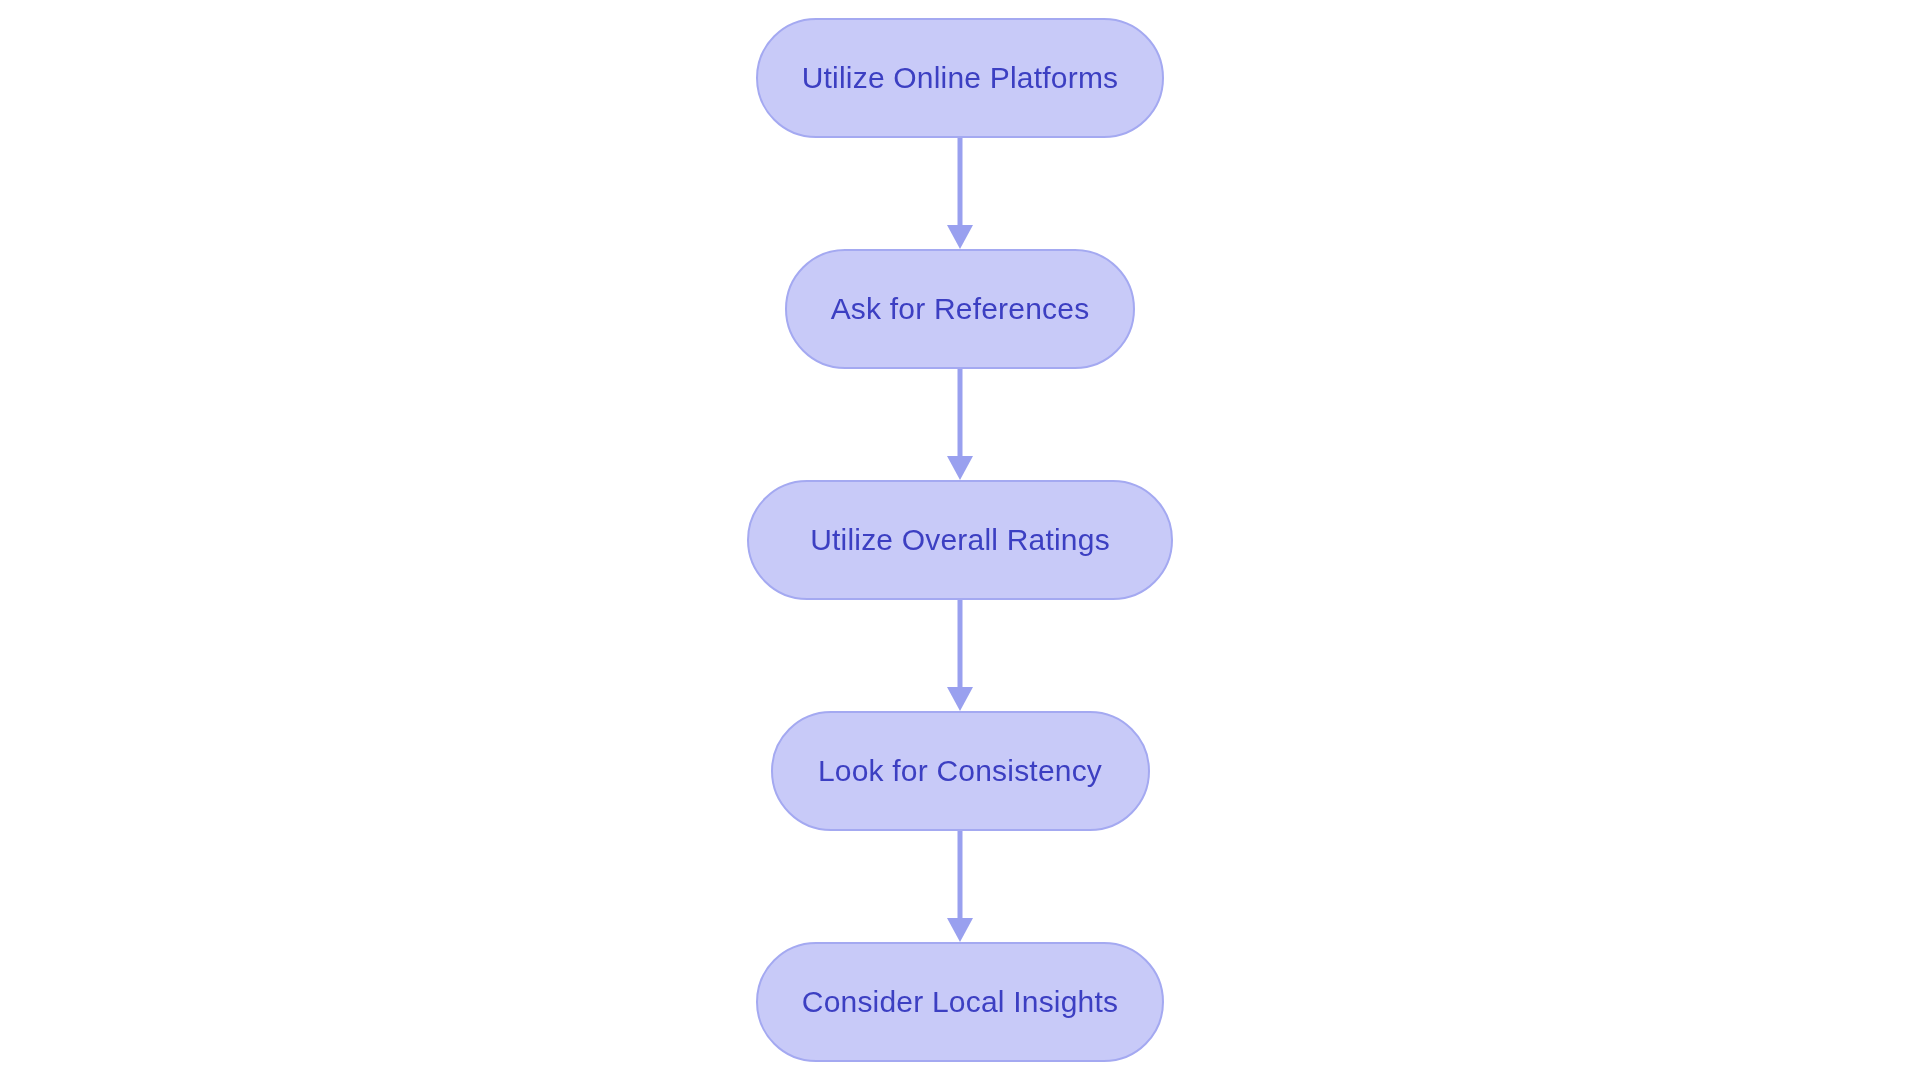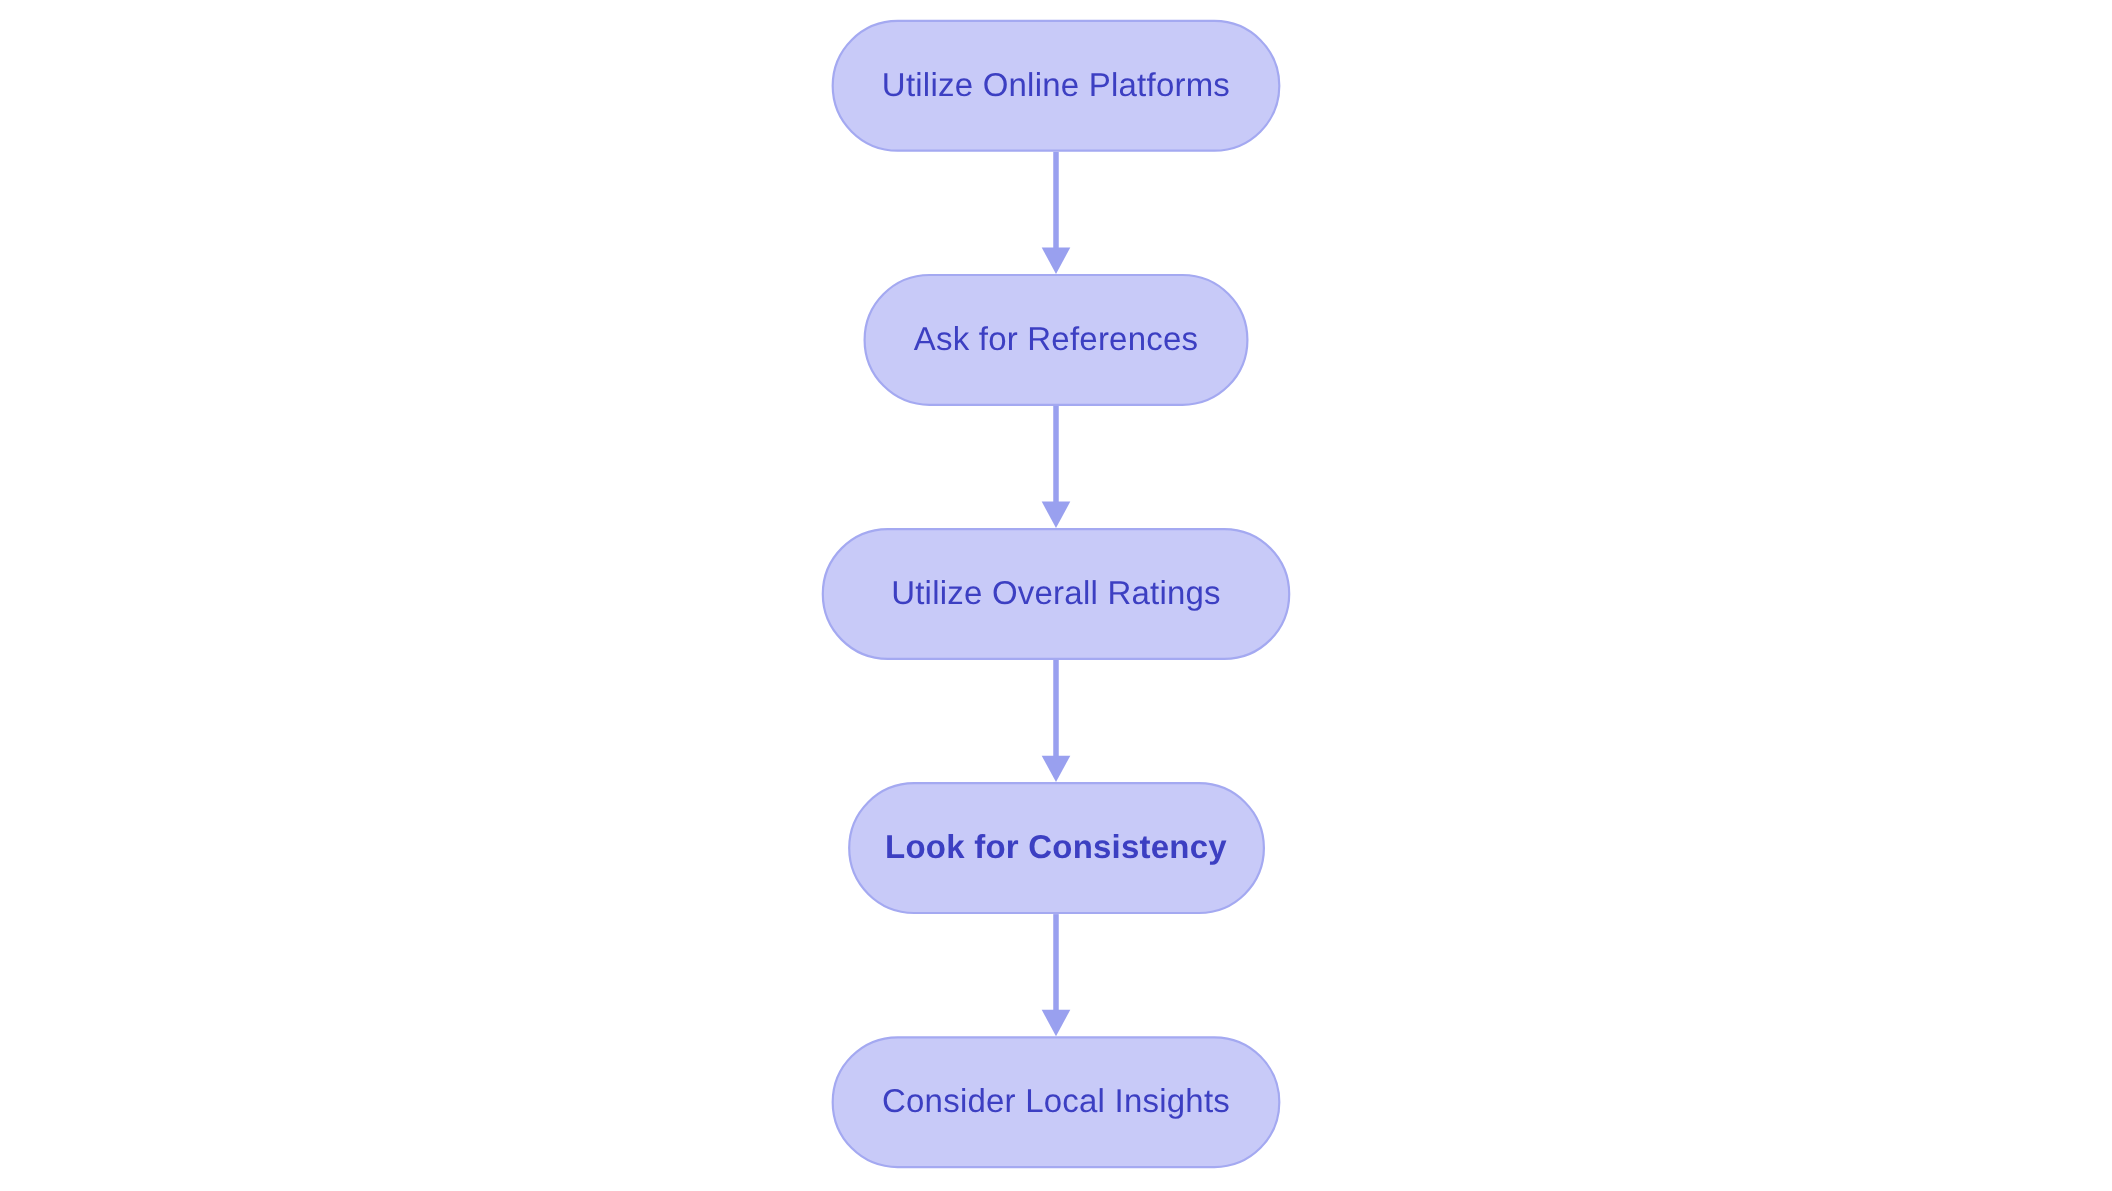--- a/index.html
+++ b/index.html
@@ -36,21 +36,21 @@
   }
   .node span {
     font-size: 30px;
     letter-spacing: 0.2px;
     color: var(--node-text);
     white-space: nowrap;
   }
   .n0 { width: 408px; }
   .n1 { width: 350px; text-align: right; }
   .n2 { width: 426px; }
-  .n3 { width: 379px; font-weight: bold; }
+  .n3 { width: 379px; }
   .n4 { width: 408px; justify-content: center; }
   .arrow {
     position: relative;
     width: 26px;
     height: 111px;
     flex: 0 0 auto;
   }
   .arrow .shaft {
     position: absolute;
     top: 0;

